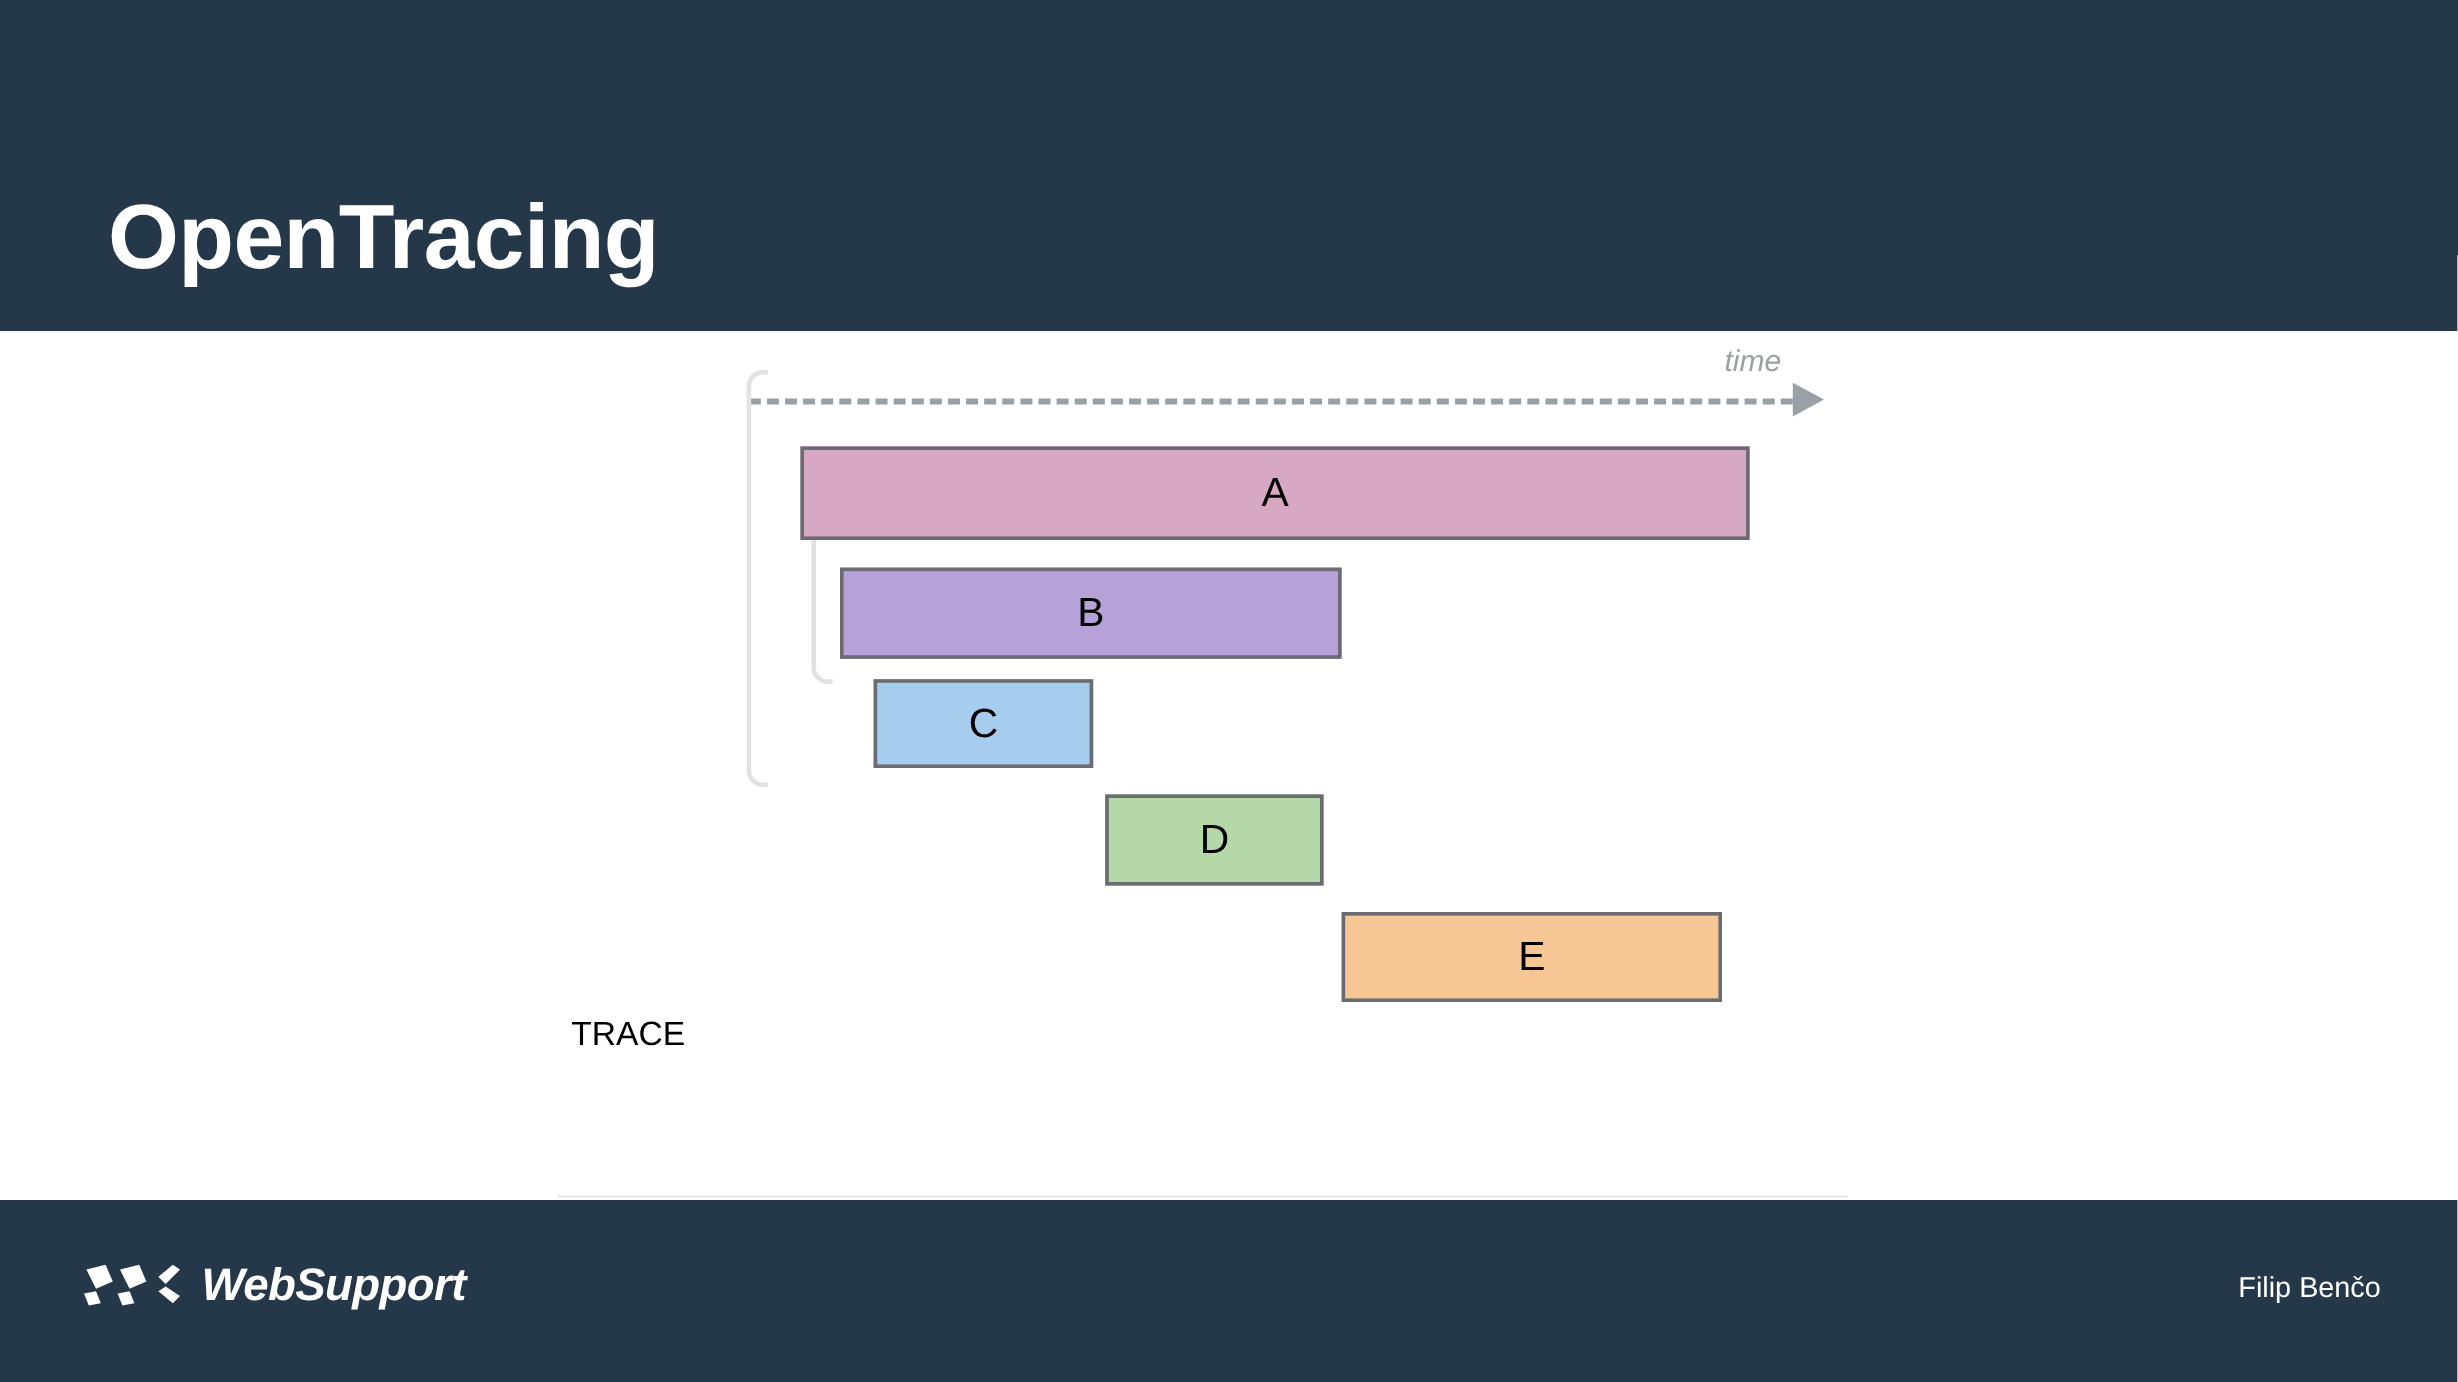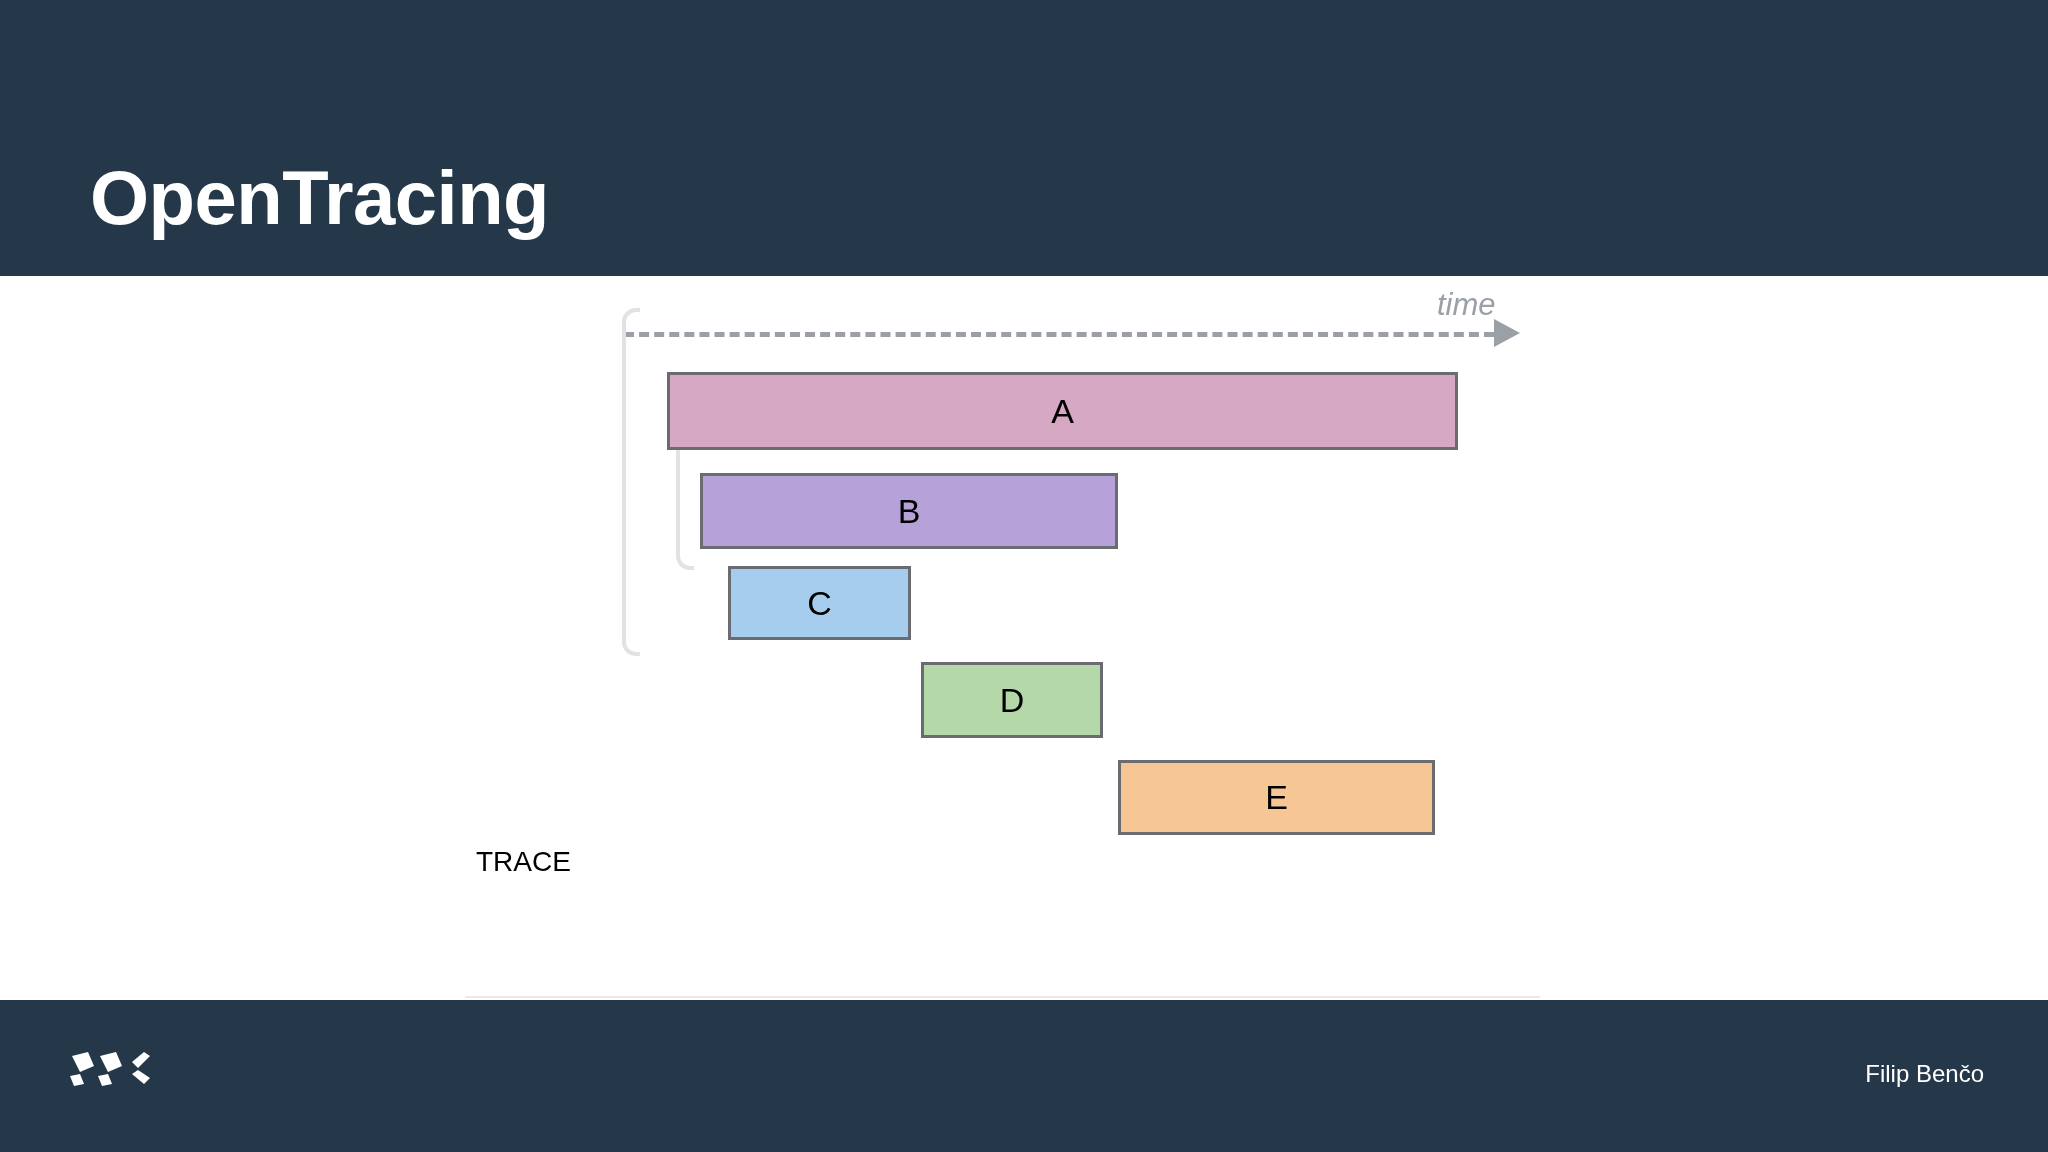--- a/index.html
+++ b/index.html
@@ -51,21 +51,21 @@
     left: 0; top: 0;
     width: 2048px;
     height: 724px;
   }
 
   
   .time-label {
     position: absolute;
     left: 1437px;
     top: 11px;
-    font-size: 31px;
+    font-size: 25px;
     font-style: italic;
     color: #9aa0a6;
     white-space: nowrap;
   }
   .time-axis {
     position: absolute;
     left: 624px;
     top: 56px;
     width: 870px;
     height: 0;
@@ -212,15 +212,16 @@
     <span>
       <svg class="logo-mark" width="84" height="40" viewBox="0 0 84 40" xmlns="http://www.w3.org/2000/svg">
         <path d="M4 6 L20 2 L26 16 L12 22 Z" fill="#ffffff"></path>
         <path d="M2 26 L12 24 L16 34 L6 36 Z" fill="#ffffff"></path>
         <path d="M32 6 L48 2 L54 16 L40 22 Z" fill="#ffffff"></path>
         <path d="M30 26 L40 24 L44 34 L34 36 Z" fill="#ffffff"></path>
         <path d="M76 2 L64 12 L70 18 L82 6 Z" fill="#ffffff"></path>
         <path d="M64 24 L76 34 L82 28 L70 20 Z" fill="#ffffff"></path>
       </svg>
     </span>
+    <span class="logo-text">WebSupport</span>
   </div>
   <div class="footer-author">Filip Benčo</div>
 </div>
 
 </body></html>

